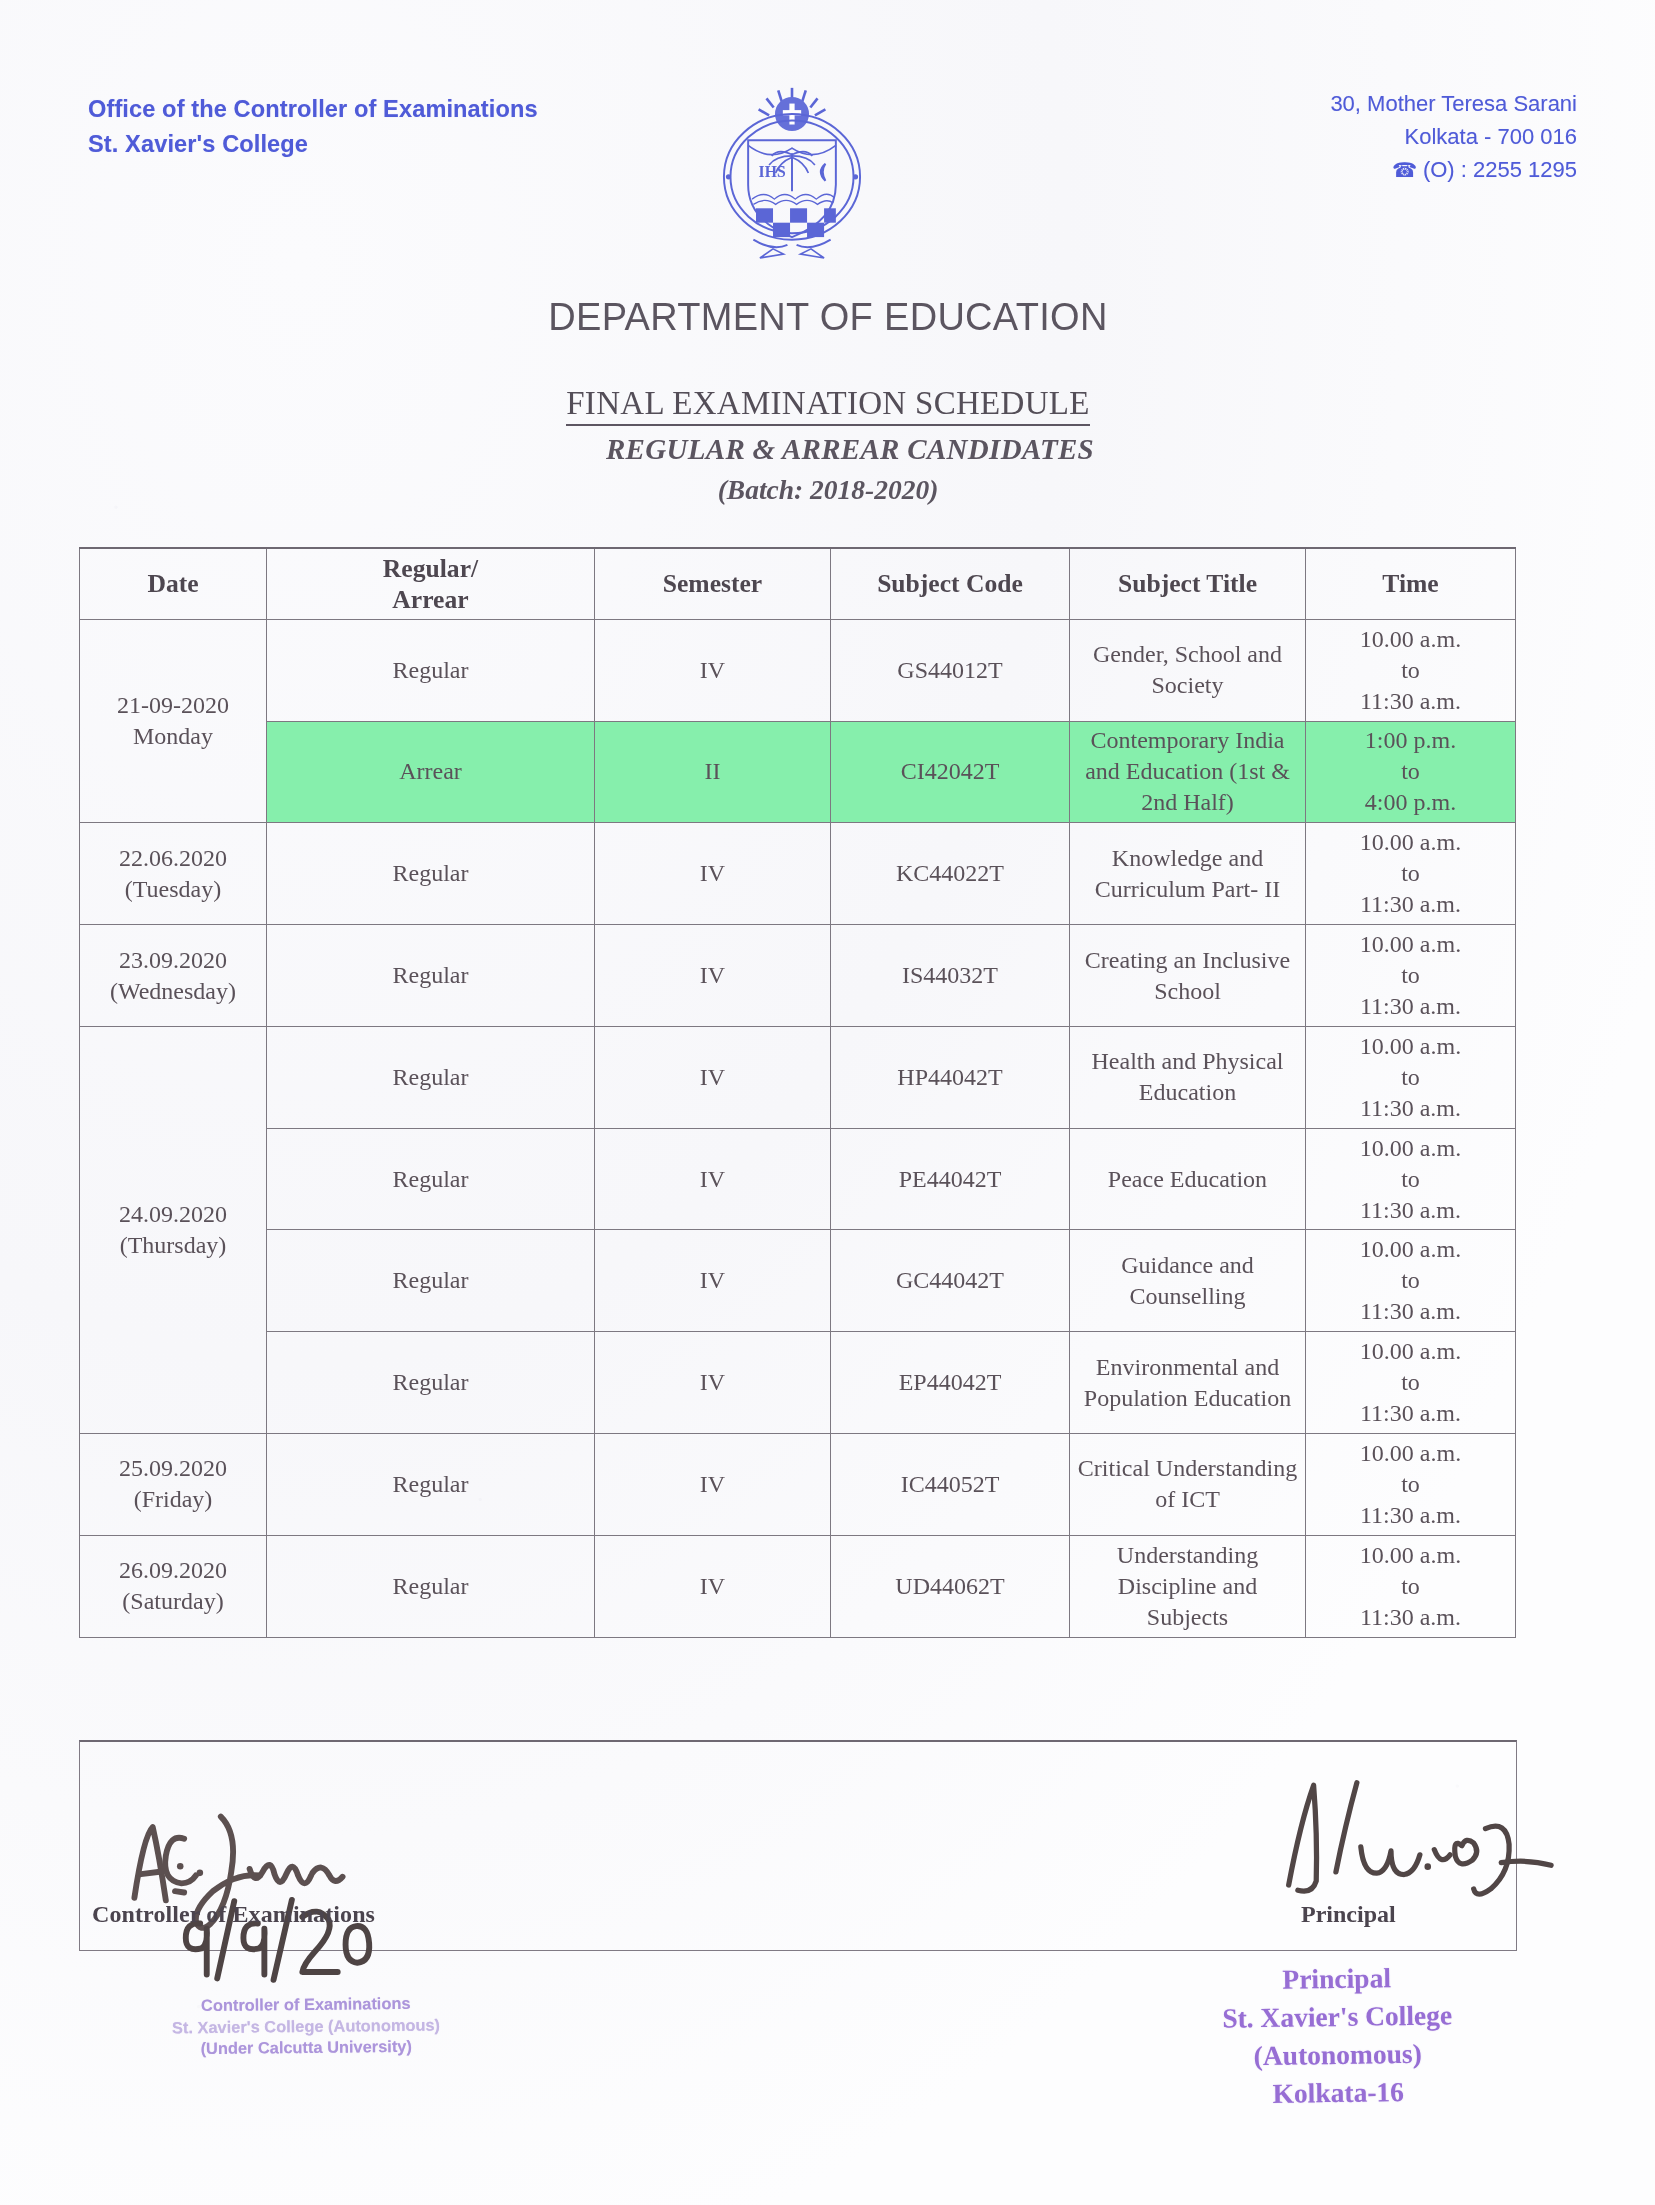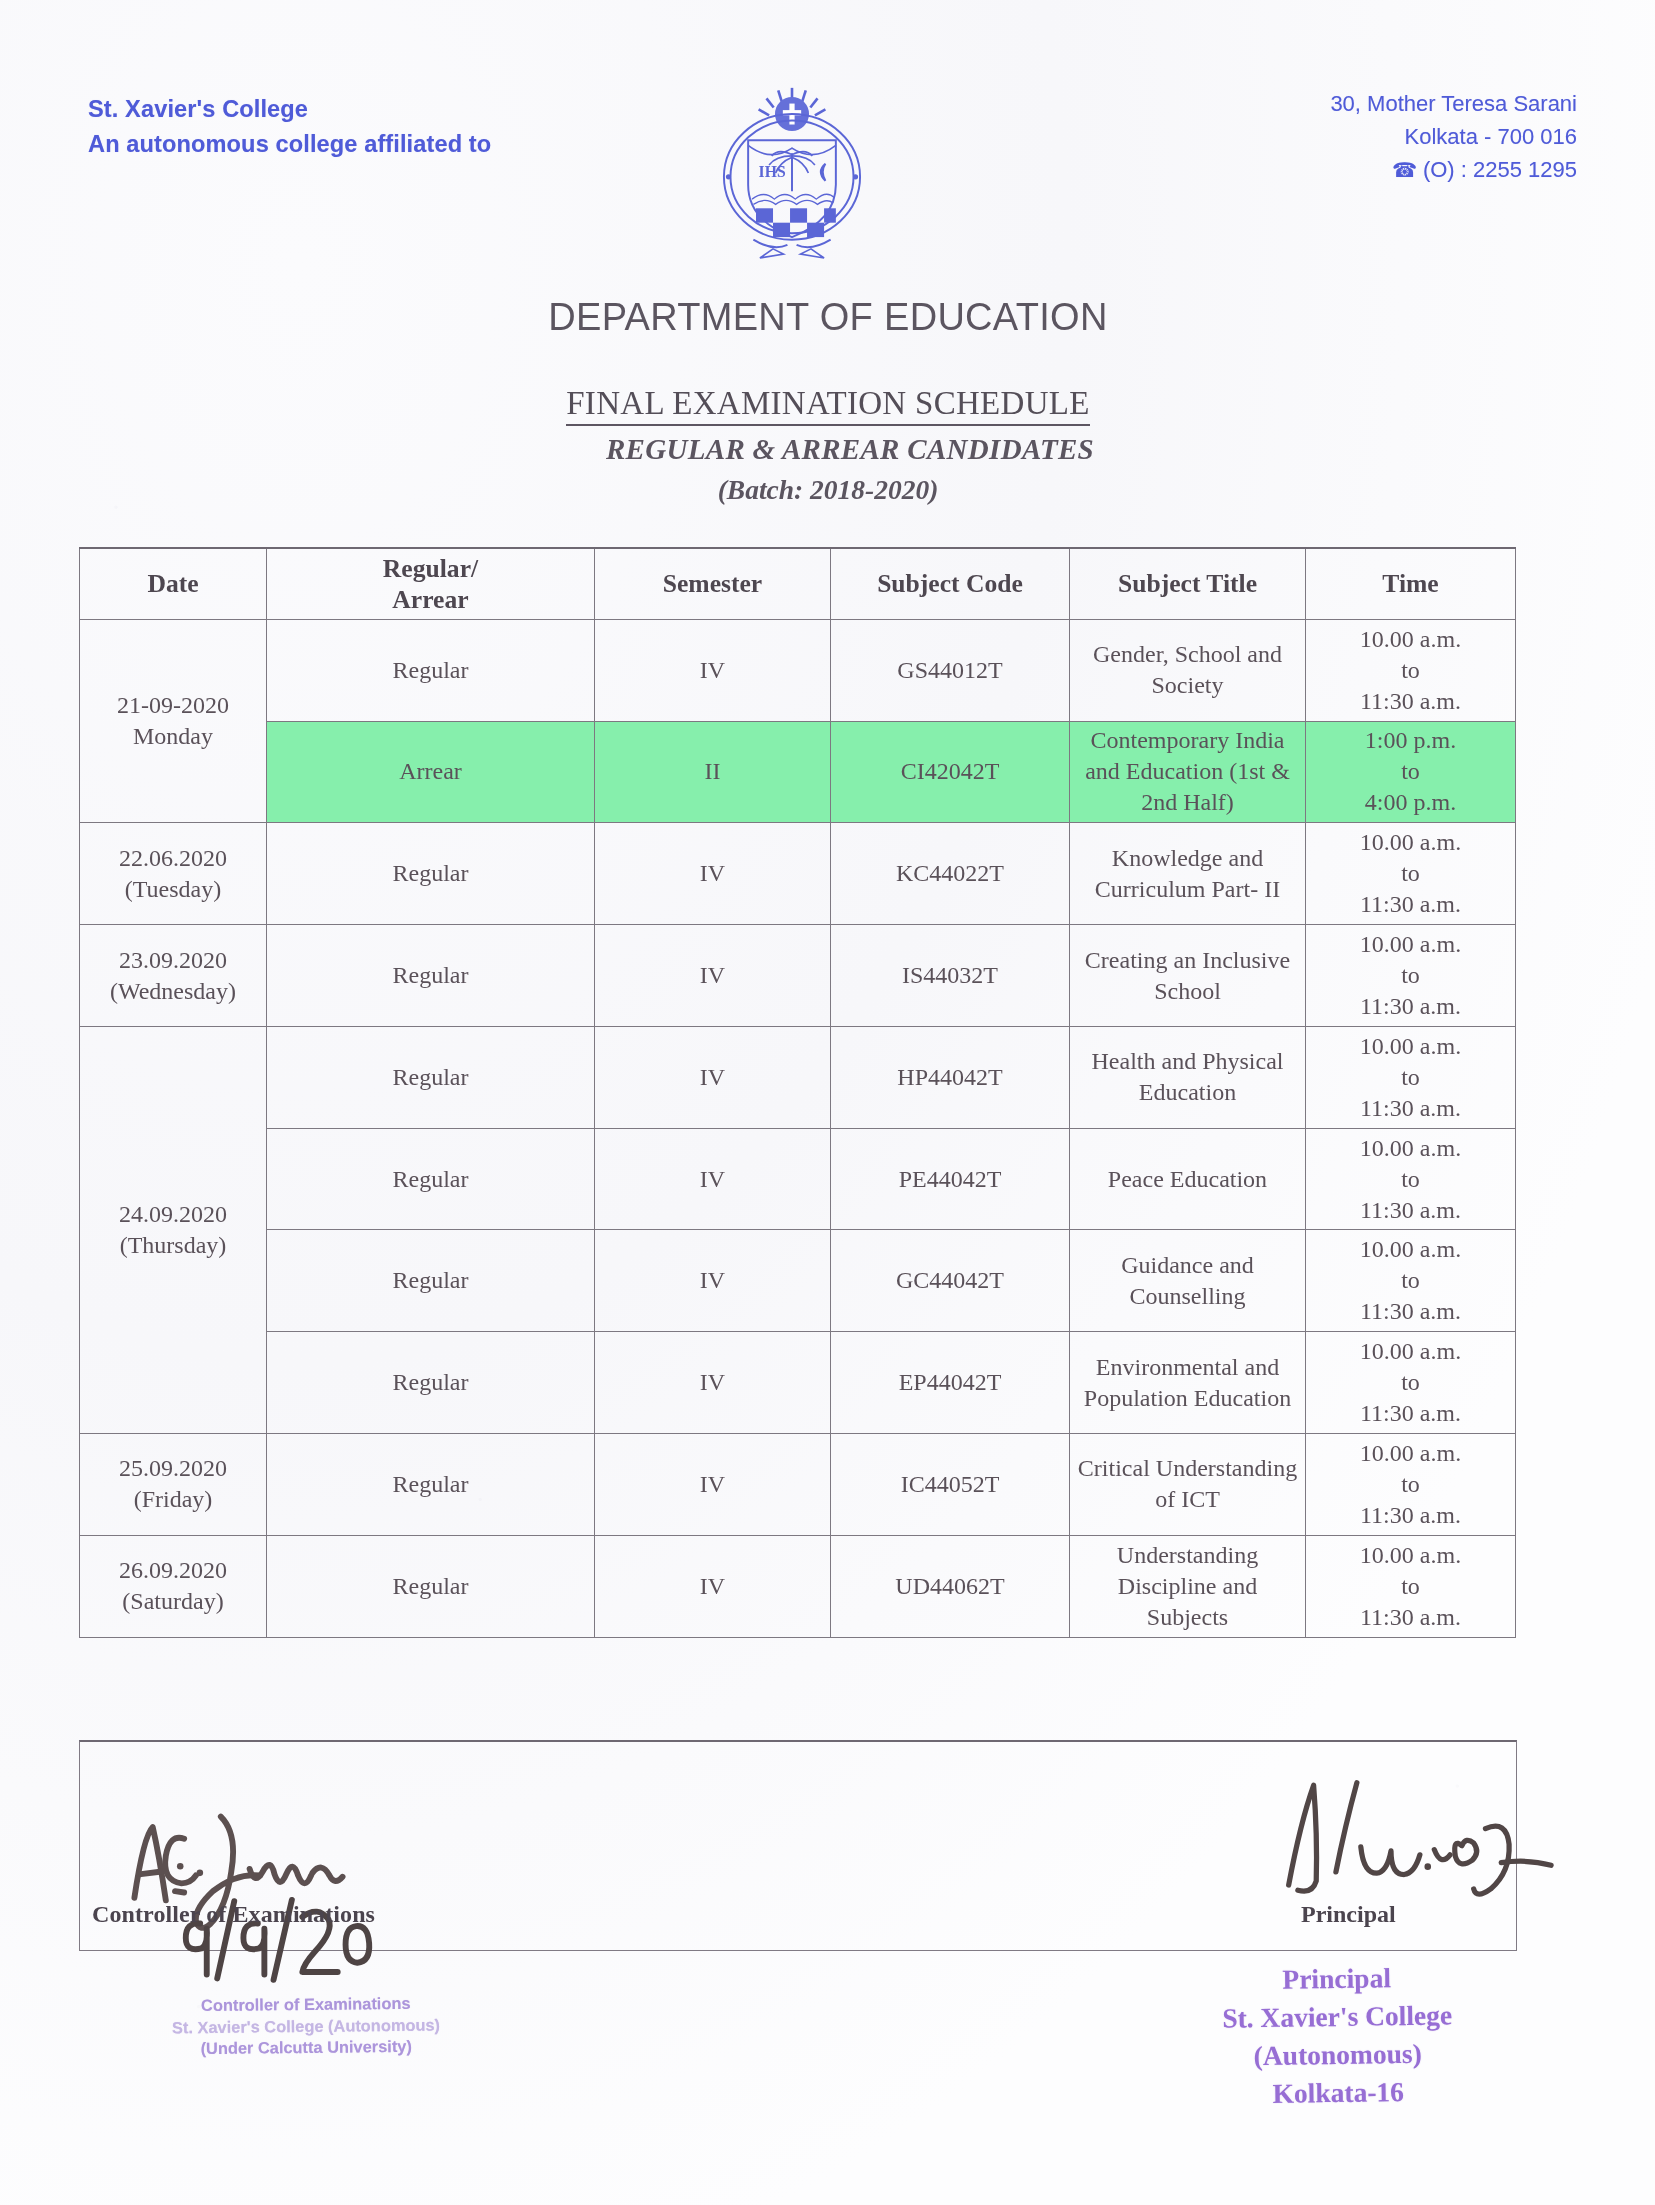--- a/index.html
+++ b/index.html
@@ -170,22 +170,22 @@
 </style>
 </head>
 <body>
 
 <div class="page"></div>
 <div class="noise"></div>
 
 <div class="letterhead">
 
   <div class="lh-left">
+    <div>Office of the Controller of Examinations</div>
     <div>St. Xavier's College</div>
-    <div>An autonomous college affiliated to</div>
   </div>
 
   <div class="crest">
     <svg viewBox="0 0 250 275" width="164" height="180">
       <g fill="none" stroke="#5b66d6" stroke-width="3">
 
         <g stroke-width="4">
           <line x1="125" y1="12" x2="125" y2="32"></line>
           <line x1="104" y1="16" x2="110" y2="35"></line>
           <line x1="146" y1="16" x2="140" y2="35"></line>

